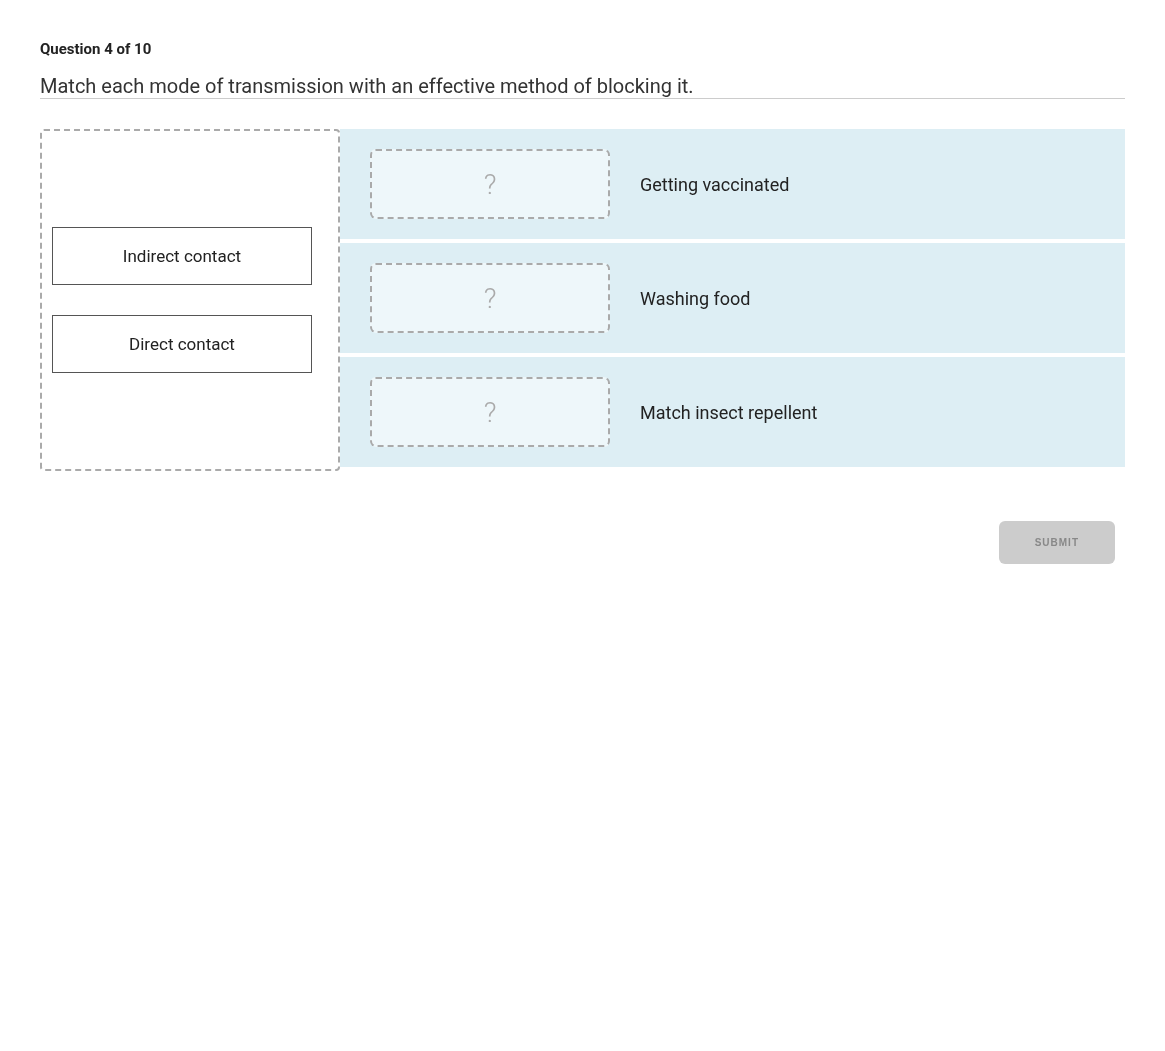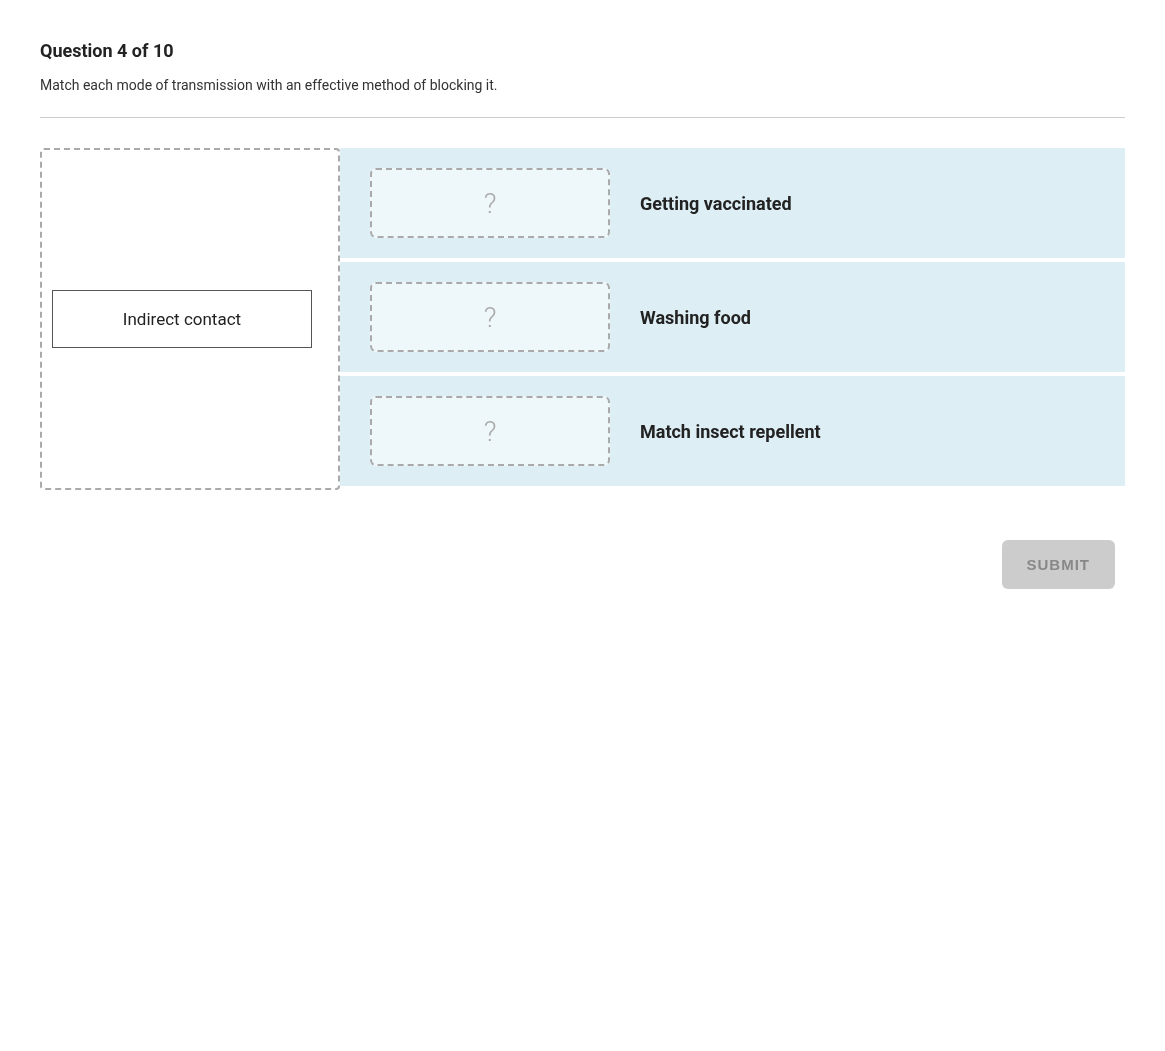--- a/index.html
+++ b/index.html
@@ -11,30 +11,29 @@
     body {
       font-family: -apple-system, BlinkMacSystemFont, 'Segoe UI', Roboto, sans-serif;
       background: #ffffff;
       color: #222222;
       width: 1165px;
       min-height: 1051px;
       padding: 40px 40px;
     }
 
     .question-header {
-      font-size: 18px;
+      font-size: 15px;
       font-weight: 700;
       margin-bottom: 16px;
     }
 
     .question-instruction {
-      font-size: 14px;
+      font-size: 20px;
       font-weight: 400;
       color: #333;
-      margin-bottom: 24px;
     }
 
     .divider {
       border: none;
       border-top: 1px solid #cccccc;
       margin-bottom: 30px;
     }
 
     .match-container {
       display: flex;
@@ -108,54 +107,55 @@
 
     .drop-zone-placeholder {
       font-size: 28px;
       color: #aaaaaa;
       font-weight: 300;
     }
 
     .target-label {
       font-size: 18px;
       color: #222;
-      font-weight: 700;
+      font-weight: 400;
     }
 
     .submit-area {
       display: flex;
       justify-content: flex-end;
       margin-top: 50px;
       padding-right: 10px;
     }
 
     .submit-button {
       background: #cccccc;
       color: #888888;
       border: none;
       border-radius: 6px;
-      padding: 16px 25px;
-      font-size: 15px;
+      padding: 16px 36px;
+      font-size: 10px;
       font-weight: 600;
       letter-spacing: 1px;
       cursor: not-allowed;
       text-transform: uppercase;
     }
   </style>
 </head>
 <body>
 
 <h2 class="question-header">Question 4 of 10</h2>
 <p class="question-instruction">Match each mode of transmission with an effective method of blocking it.</p>
 <hr class="divider">
 
 <div class="match-container">
 
   <div class="source-column">
     <div class="source-item">Indirect contact</div>
+    <div class="source-item">Direct contact</div>
   </div>
 
   <div class="target-column">
 
     <div class="target-row">
       <div class="drop-zone">
         <span class="drop-zone-placeholder">?</span>
       </div>
       <span class="target-label">Getting vaccinated</span>
     </div>

